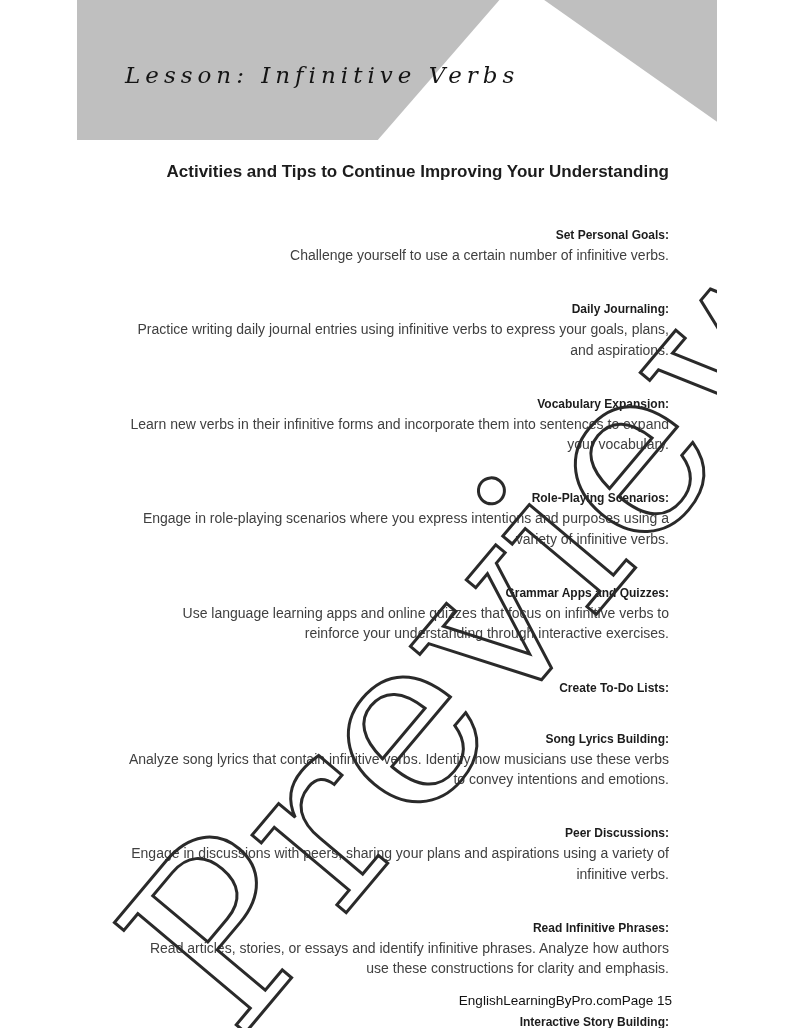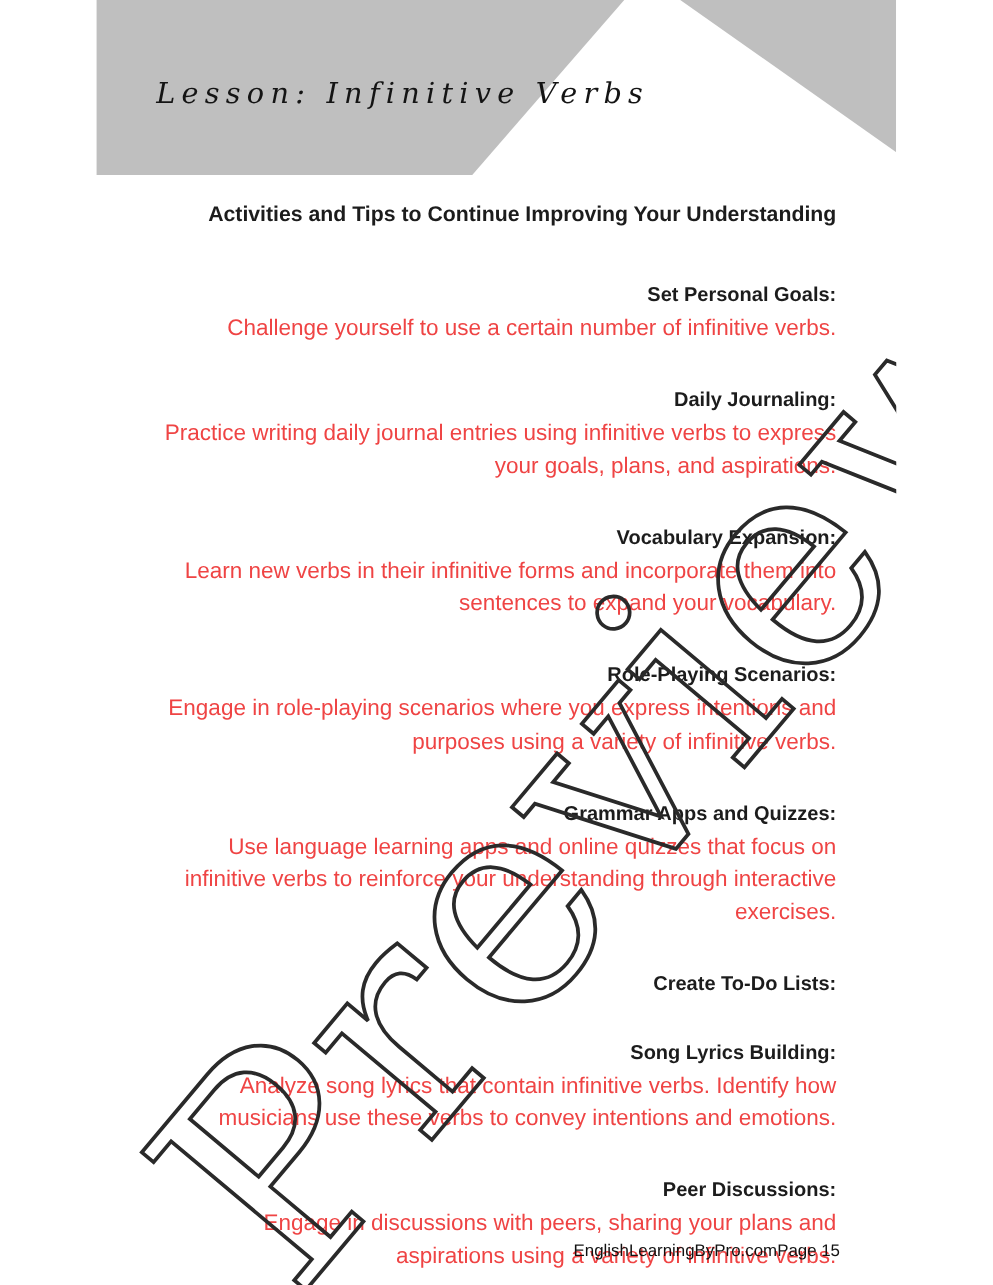--- a/index.html
+++ b/index.html
@@ -57,28 +57,28 @@
   .page-title {
     font-size: 17px;
     font-weight: bold;
     margin-bottom: 46px;
   }
   .section {
     margin: 0 auto 37px auto;
     max-width: 696px;
   }
   .section-heading {
-    font-size: 16px;
+    font-size: 12px;
     font-weight: bold;
     margin-bottom: 3px;
   }
   .section-body {
-    font-size: 18px;
+    font-size: 14px;
     line-height: 1.45;
-    color: #ef4444;
+    color: #404040;
   }
 
   
   .watermark {
     position: absolute;
     left: 410px;
     top: 618px;
     transform: translate(-50%, -50%) rotate(-50deg);
     font-family: "DejaVu Serif", serif;
     font-size: 235px;

